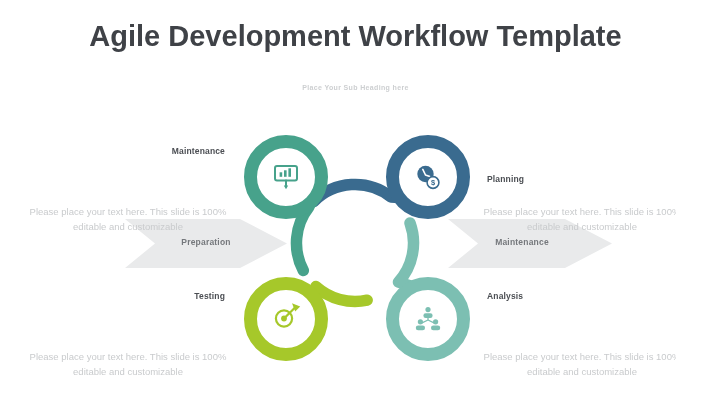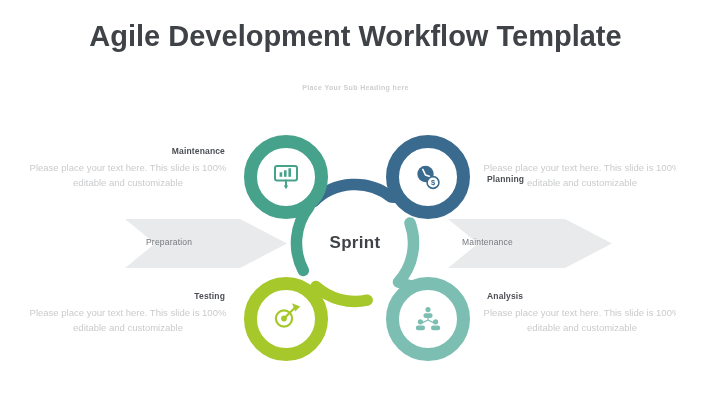--- a/index.html
+++ b/index.html
@@ -2,30 +2,30 @@
 <html><head>
 <meta charset="utf-8">
 <style>
   html,body{margin:0;padding:0;background:#ffffff;}
   body{font-family:"Liberation Sans","DejaVu Sans",sans-serif;}
   .slide{position:relative;width:676px;height:400px;background:#ffffff;overflow:hidden;}
   .abs{position:absolute;}
   .title{top:20px;left:0;width:711px;text-align:center;font-size:29px;font-weight:700;color:#3f4247;letter-spacing:0px;}
   .subtitle{top:84px;left:0;width:711px;text-align:center;font-size:7px;font-weight:600;color:#cdcfd1;letter-spacing:.35px;}
   .stage-label{font-size:8.5px;font-weight:700;color:#4b4e53;letter-spacing:.15px;}
-  .stage-desc{font-size:9.5px;color:#c9cbcd;text-align:center;line-height:1.55;width:212px;}
+  .stage-desc{font-size:9.5px;color:#c9cbcd;text-align:center;line-height:1.55;width:212px;margin-top:44px;}
   .lbl-tl{top:146px;left:25px;width:200px;text-align:right;}
   .lbl-tr{top:146px;left:487px;width:200px;text-align:left;margin-top:28px;}
   .lbl-bl{top:291px;left:25px;width:200px;text-align:right;}
   .lbl-br{top:291px;left:487px;width:200px;text-align:left;}
   .desc-tl{top:161px;left:22px;}
   .desc-tr{top:161px;left:476px;}
   .desc-bl{top:306px;left:22px;}
   .desc-br{top:306px;left:476px;}
-  .arrow-label{top:237px;width:120px;text-align:left;font-size:8.5px;font-weight:400;color:#75787c;letter-spacing:.2px;}
+  .arrow-label{top:237px;width:120px;text-align:center;font-size:8.5px;font-weight:700;color:#75787c;letter-spacing:.2px;}
   .arrow-label.left{left:146px;}
   .arrow-label.right{left:462px;}
   .sprint{top:233px;left:304px;width:102px;text-align:center;font-size:17px;font-weight:600;color:#3f4348;letter-spacing:.3px;}
   svg{display:block;}
 </style>
 </head>
 <body>
 
 <div class="slide">
 
@@ -89,15 +89,14 @@
   <div class="abs stage-label lbl-br">Analysis</div>
 
   <div class="abs stage-desc desc-tl">Please place your text here. This slide is 100% editable and customizable</div>
   <div class="abs stage-desc desc-tr">Please place your text here. This slide is 100% editable and customizable</div>
   <div class="abs stage-desc desc-bl">Please place your text here. This slide is 100% editable and customizable</div>
   <div class="abs stage-desc desc-br">Please place your text here. This slide is 100% editable and customizable</div>
 
   <div class="abs arrow-label left">Preparation</div>
   <div class="abs arrow-label right">Maintenance</div>
 
-  <div class="abs sprint">Sprint</div>
 
 </div>
 
 </body></html>

